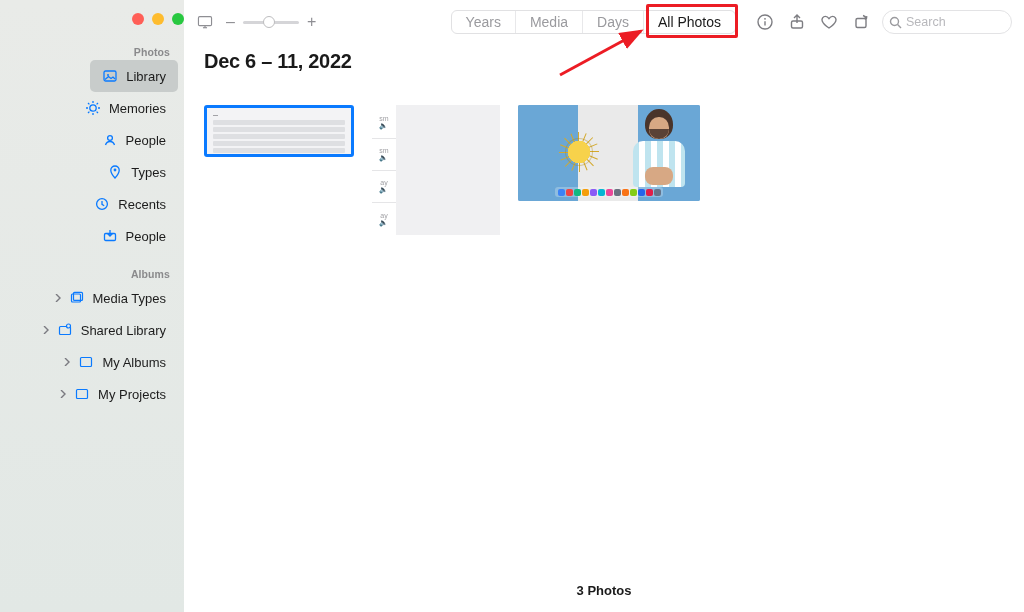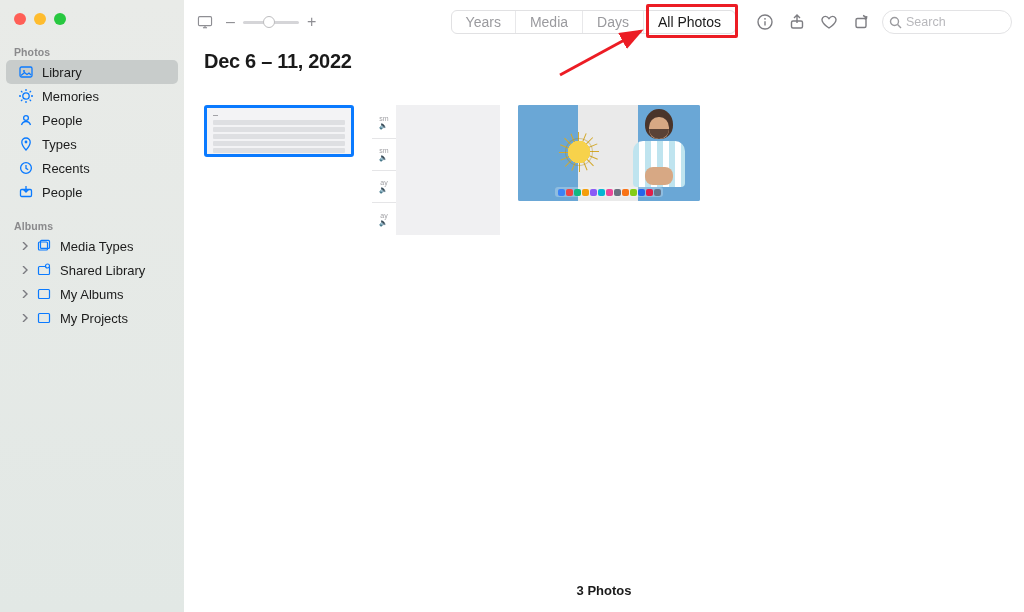--- a/index.html
+++ b/index.html
@@ -1,27 +1,27 @@
 <!DOCTYPE html>
 <html><head>
   <meta charset="utf-8">
   <style>
     * { margin: 0; padding: 0; box-sizing: border-box; font-family: -apple-system, BlinkMacSystemFont, "Helvetica Neue", sans-serif; }
     body { width: 1024px; height: 612px; overflow: hidden; display: flex; background: #ffffff; }
 
     
-    .sidebar { width: 184px; height: 100%; background: linear-gradient(180deg,#e9ebe8,#e2e8e5); display: flex; flex-direction: column; }
+    .sidebar { width: 184px; height: 100%; background: linear-gradient(180deg,#e9ebe8,#e2e8e5); display: flex; flex-direction: column; align-items: flex-end; }
     .window-controls { height: 38px; display: flex; align-items: center; padding-left: 14px; gap: 8px; }
     .dot { width: 12px; height: 12px; border-radius: 50%; }
     .dot.red { background: #ff5f57; }
     .dot.yellow { background: #febc2e; }
     .dot.green { background: #28c840; }
 
     .section-head { font-size: 10.5px; font-weight: 600; color: #8a8a8c; padding: 8px 14px 2px 14px; letter-spacing: 0.1px; }
-    .sidebar-item { display: flex; align-items: center; gap: 8px; height: 24px; padding: 0 12px; margin: 0 6px; border-radius: 5px; font-size: 13px; color: #1c1c1c; cursor: default; }
+    .sidebar-item { display: flex; align-items: center; gap: 8px; height: 32px; padding: 0 12px; margin: 0 6px; border-radius: 5px; font-size: 13px; color: #1c1c1c; cursor: default; }
     .sidebar-item.active { background: #c8cccb; }
     .sidebar-item .icon { width: 16px; height: 16px; display: flex; align-items: center; justify-content: center; color: #0a7aff; flex: none; }
     .disclosure { width: 14px; height: 14px; color: #7a7a80; display: flex; align-items: center; justify-content: center; margin-right: -4px; }
     .disc-row { display: flex; align-items: center; }
 
     
     .main { flex: 1; display: flex; flex-direction: column; position: relative; }
 
     
     .toolbar { height: 44px; display: flex; align-items: center; padding: 0 12px; gap: 12px; }

